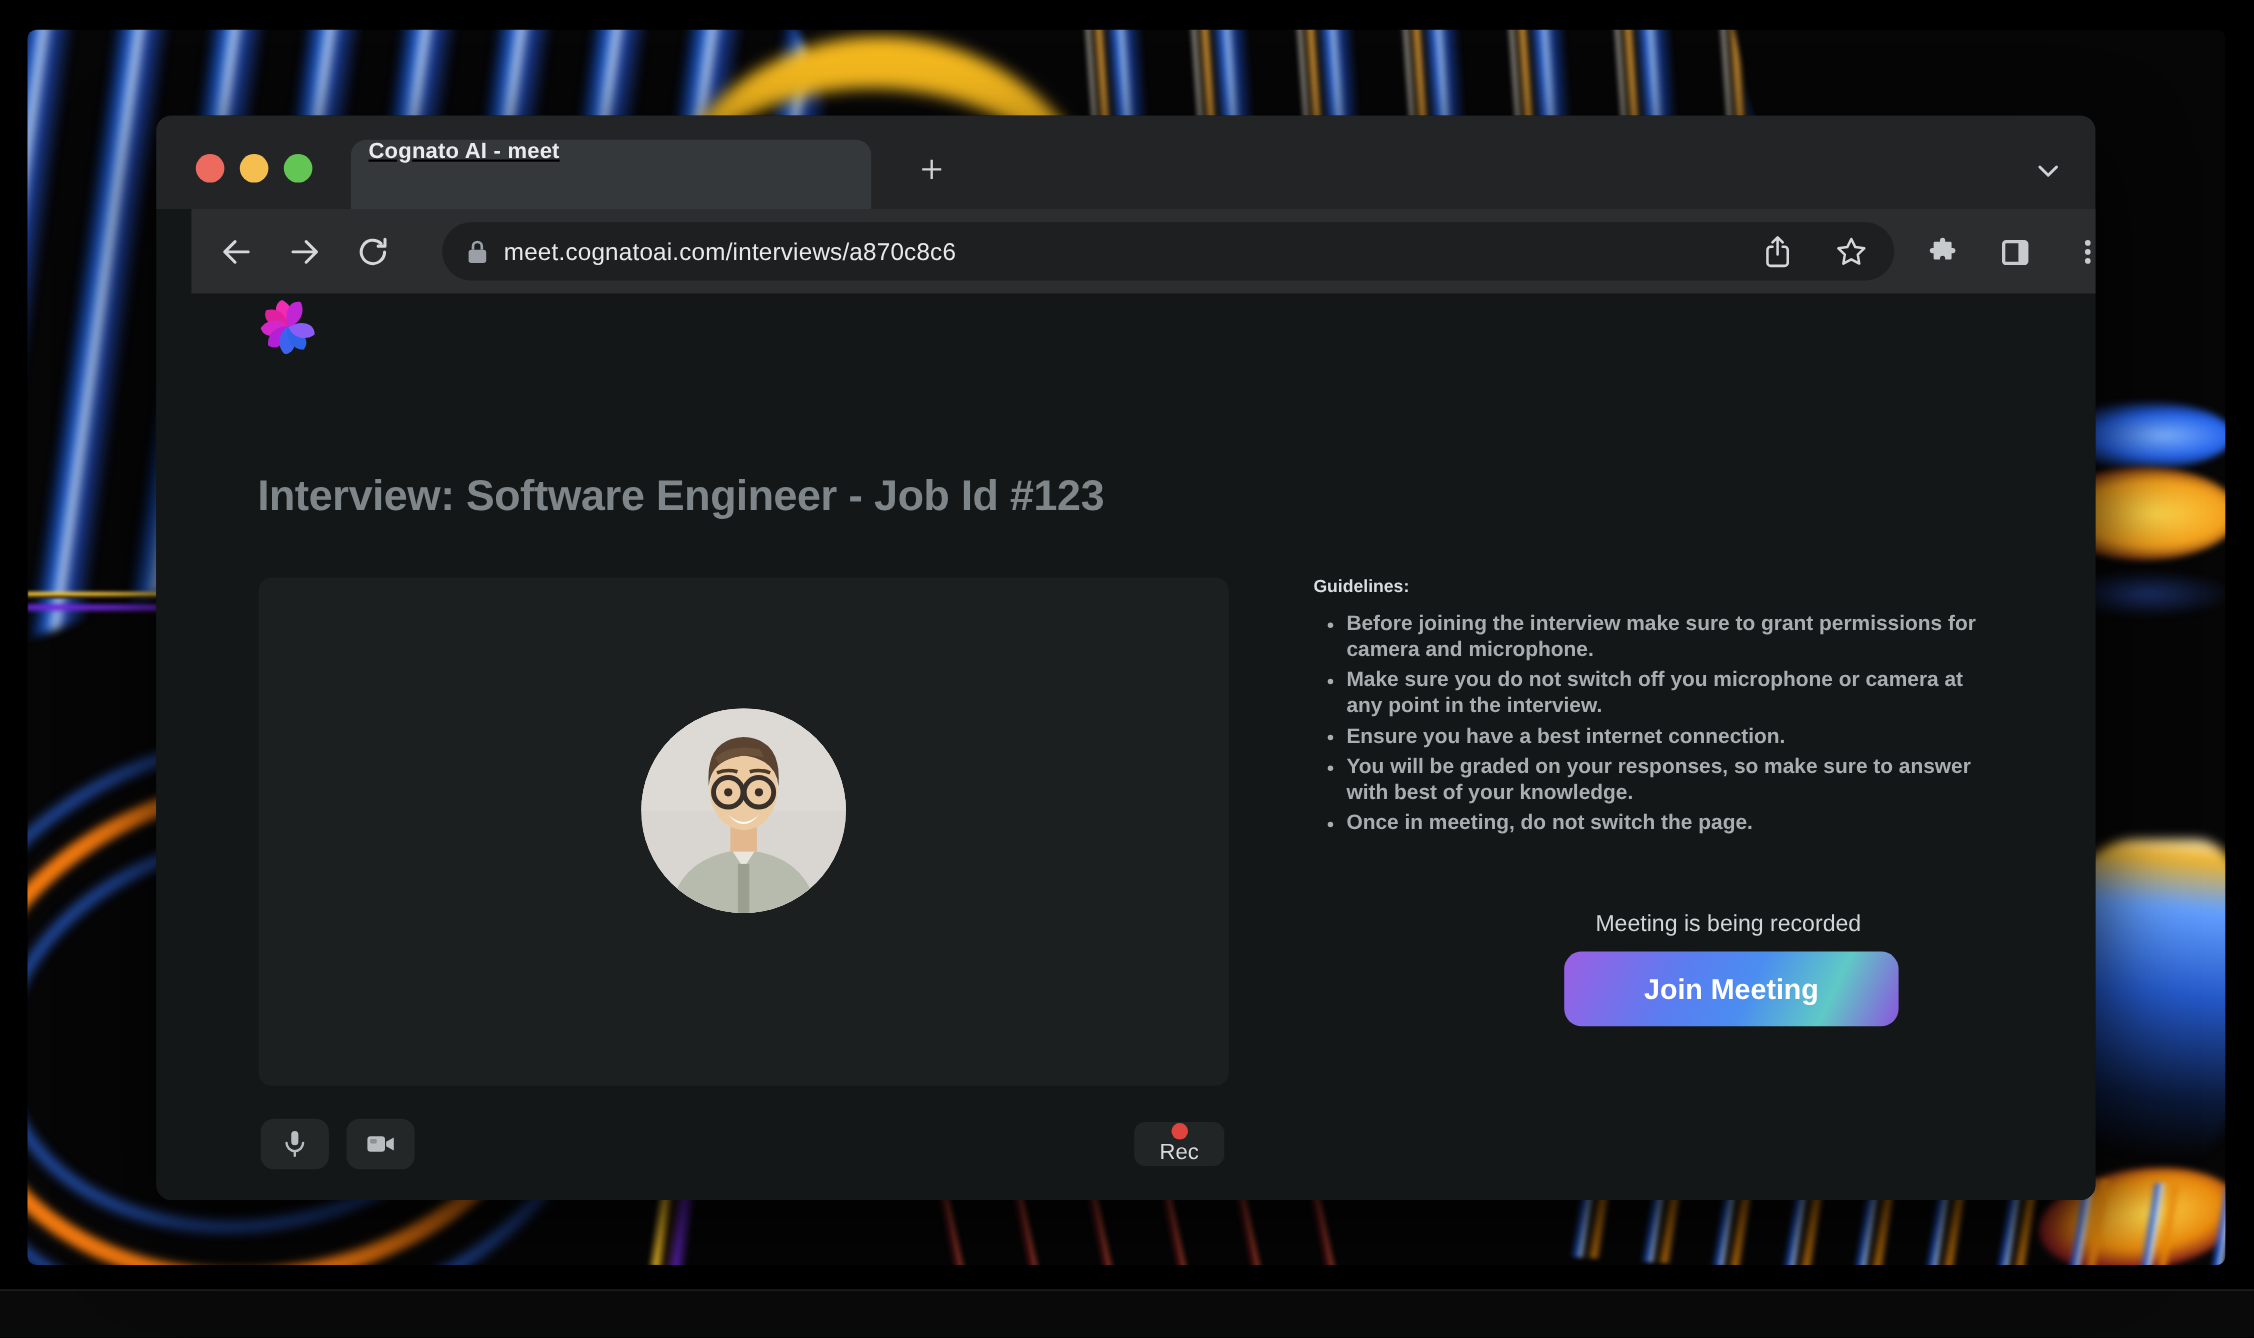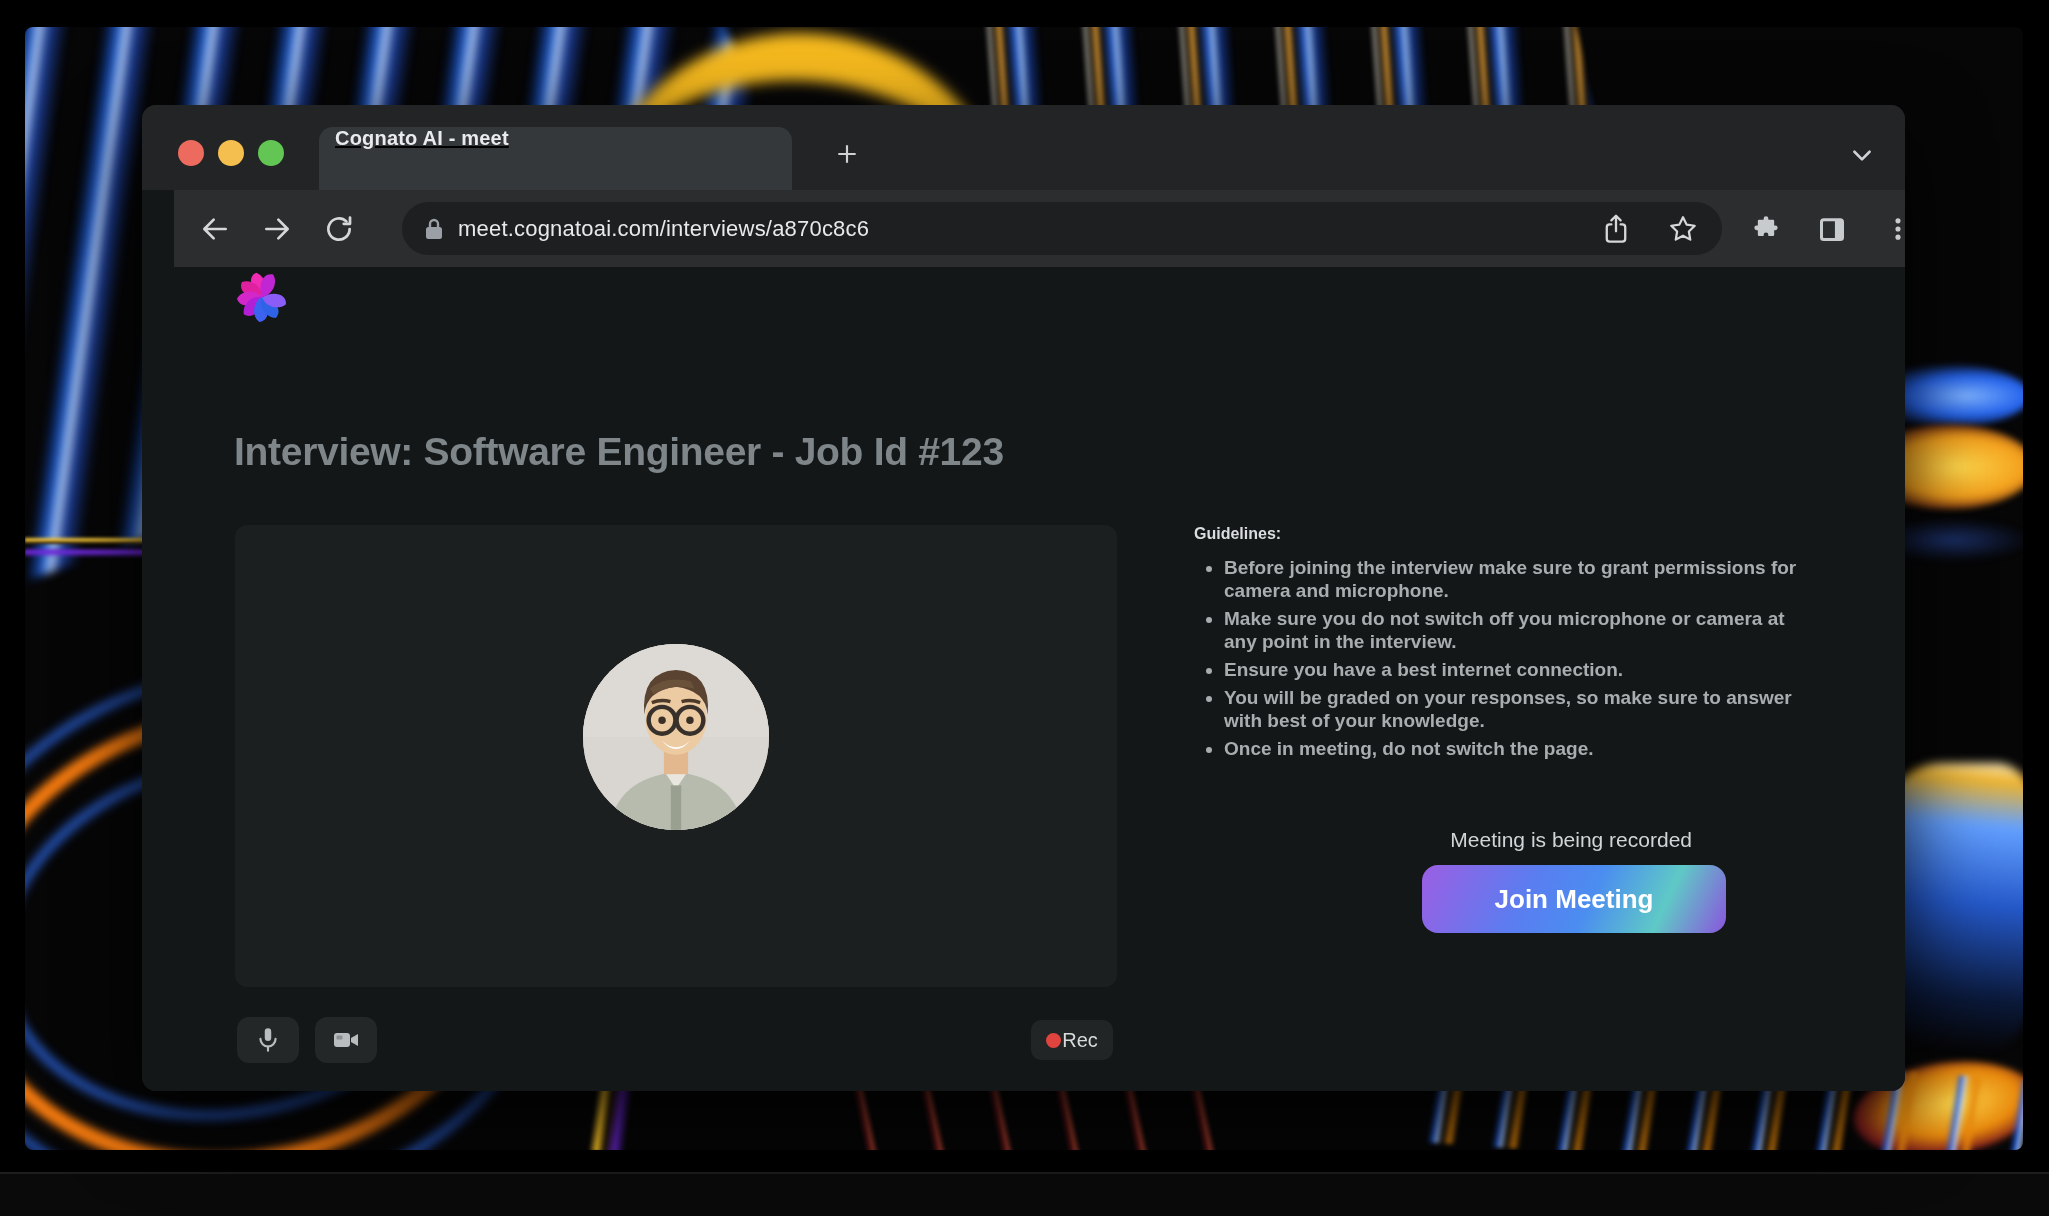--- a/index.html
+++ b/index.html
@@ -91,21 +91,21 @@
   .page-title { position:absolute; left:92px; top:325px; font-size:39px; font-weight:700;
                 color:#7f868a; letter-spacing:-.3px; white-space:nowrap; }
   .video-panel { position:absolute; left:93px; top:420px; width:882px; height:462px;
                  background:#1c1f1f; border-radius:12px; }
   .avatar-circle { position:absolute; left:50%; top:119px; transform:translateX(-50%);
                    width:186px; height:186px; border-radius:50%; overflow:hidden; background:#d8d5d0; }
   .ctl-btn { position:absolute; width:62px; height:46px; border-radius:12px; background:#232727;
              display:flex; align-items:center; justify-content:center; }
   .mic-btn { left:95px; top:912px; } .cam-btn { left:173px; top:912px; }
   .rec-badge { position:absolute; left:889px; top:915px; width:82px; height:40px; border-radius:10px;
-               background:#222525; display:flex; align-items:center; justify-content:center; gap:1px; }
+               background:#222525; display:flex; align-items:center; justify-content:center; gap:1px;flex-direction:column; }
   .rec-dot { width:15px; height:15px; border-radius:50%; }
   .rec-text { color:#d8dbdc; font-size:20px; }
   .guidelines { position:absolute; left:1052px; top:420px; width:620px; }
   .guidelines-heading { color:#dadddf; font-size:16px; font-weight:700; margin-bottom:13px; }
   .guidelines ul { padding-left:30px;font-weight:bold; }
   .guidelines li { color:#a8adb0; font-size:19px; line-height:23px; margin-bottom:5px; }
   .recording-note { position:absolute; left:1246px; top:723px; width:304px; text-align:right;
                     color:#d2d5d7; font-size:21px; }
   .join-btn { position:absolute; left:1280px; top:760px; width:304px; height:68px; border:none;
               border-radius:16px; color:#fff; font-size:26px; font-weight:700; cursor:pointer;

